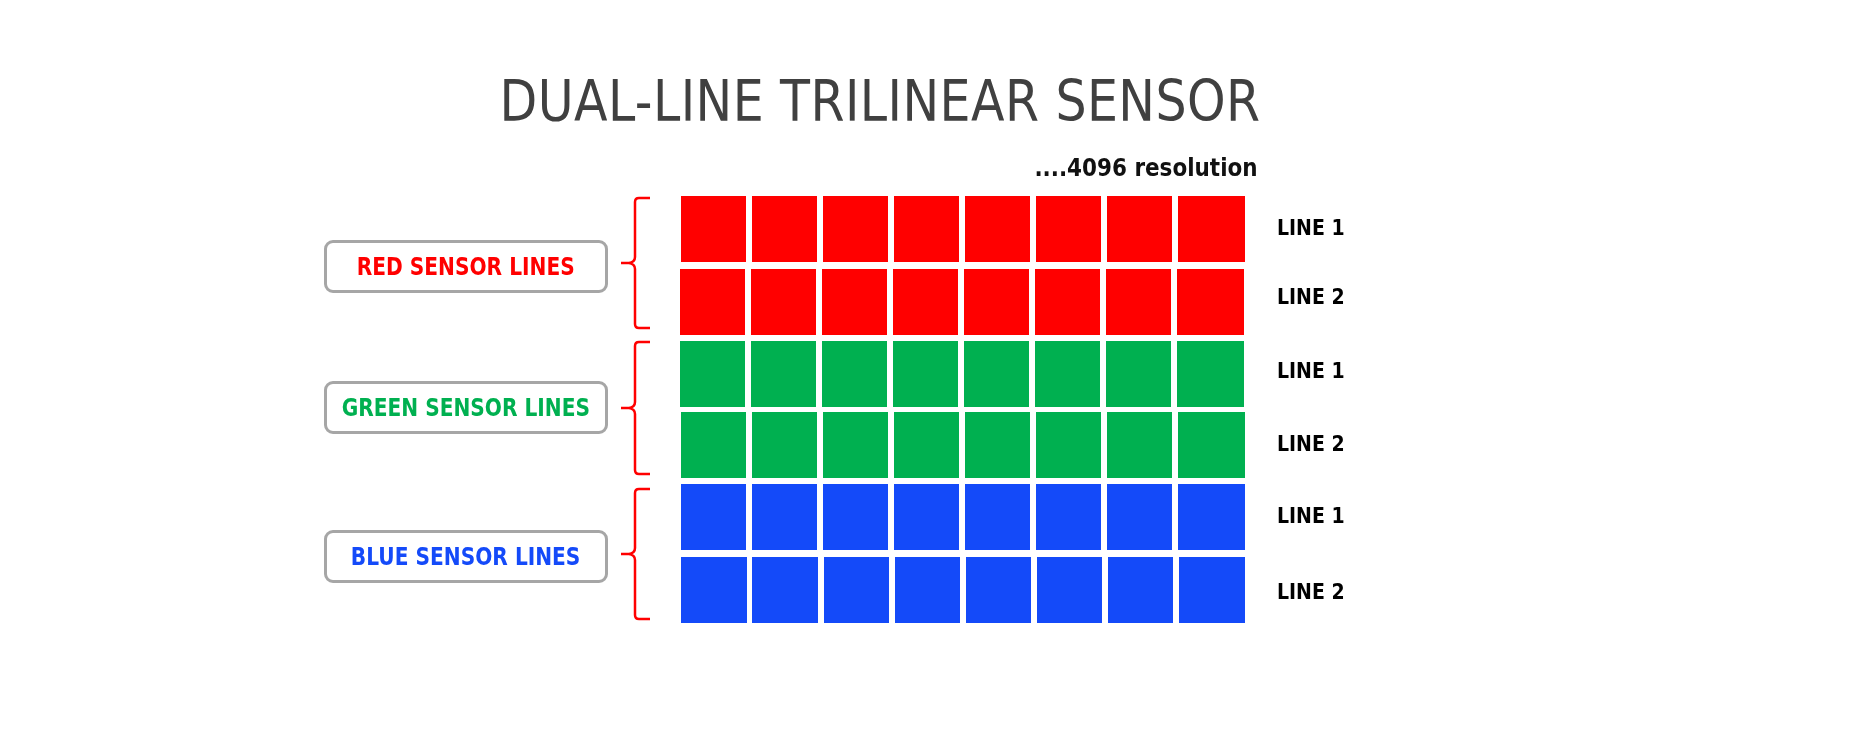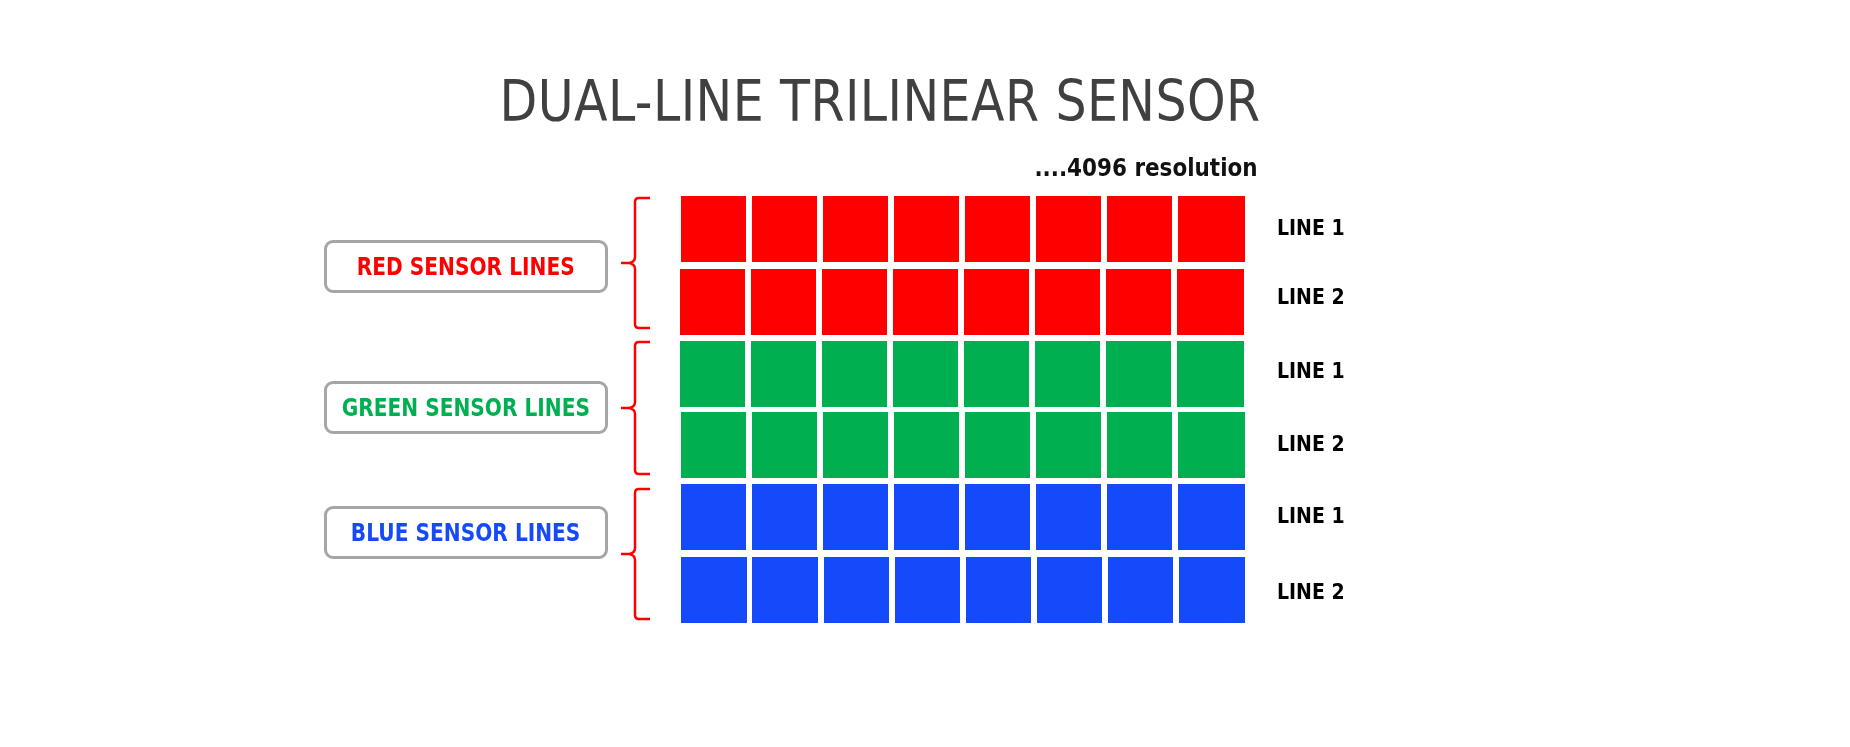--- a/index.html
+++ b/index.html
@@ -104,21 +104,21 @@
 <div class="title">DUAL-LINE TRILINEAR SENSOR</div>
 
 <div class="resolution">....4096 resolution</div>
 
 <div class="group-label" style="top:240px;">
   <span style="color:#ff0000;">RED SENSOR LINES</span>
 </div>
 <div class="group-label" style="top:381px;">
   <span style="color:#00b050;">GREEN SENSOR LINES</span>
 </div>
-<div class="group-label" style="top:506px;text-align:right;">
+<div class="group-label" style="top:530px;text-align:right;">
   <span style="color:#144af9;">BLUE SENSOR LINES</span>
 </div>
 
 <svg class="brace" style="top:196px;" width="44" height="134" viewBox="0 0 44 134">
   <path d="M38 2 L27 2 Q23 2 23 6 L23 61 Q23 66 17 67 L9 67 L17 67 Q23 68 23 73 L23 128 Q23 132 27 132 L38 132" fill="none" stroke="#ff0000" stroke-width="2.5"></path>
 </svg>
 <svg class="brace" style="top:340px;" width="44" height="136" viewBox="0 0 44 136">
   <path d="M38 2 L27 2 Q23 2 23 6 L23 62 Q23 67 17 68 L9 68 L17 68 Q23 69 23 74 L23 130 Q23 134 27 134 L38 134" fill="none" stroke="#ff0000" stroke-width="2.5"></path>
 </svg>
 <svg class="brace" style="top:487px;" width="44" height="134" viewBox="0 0 44 134">

